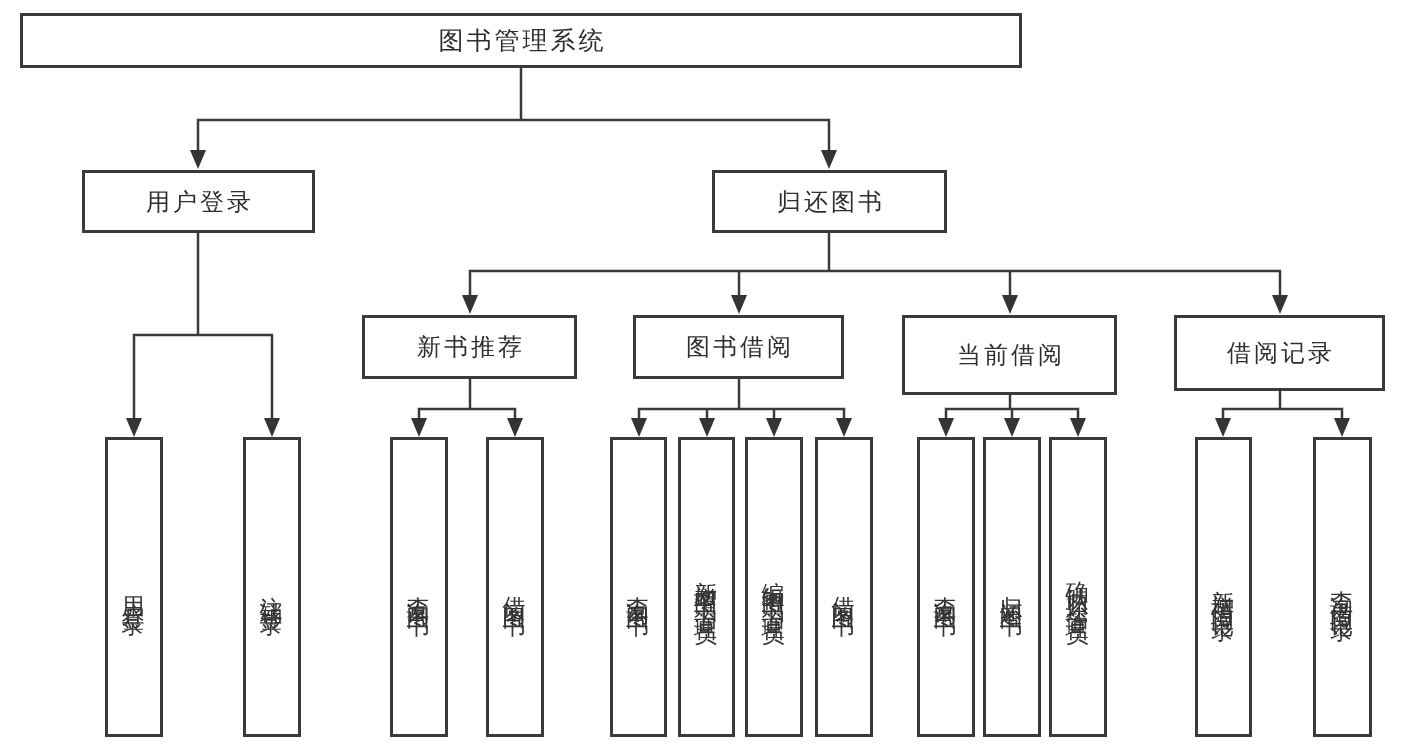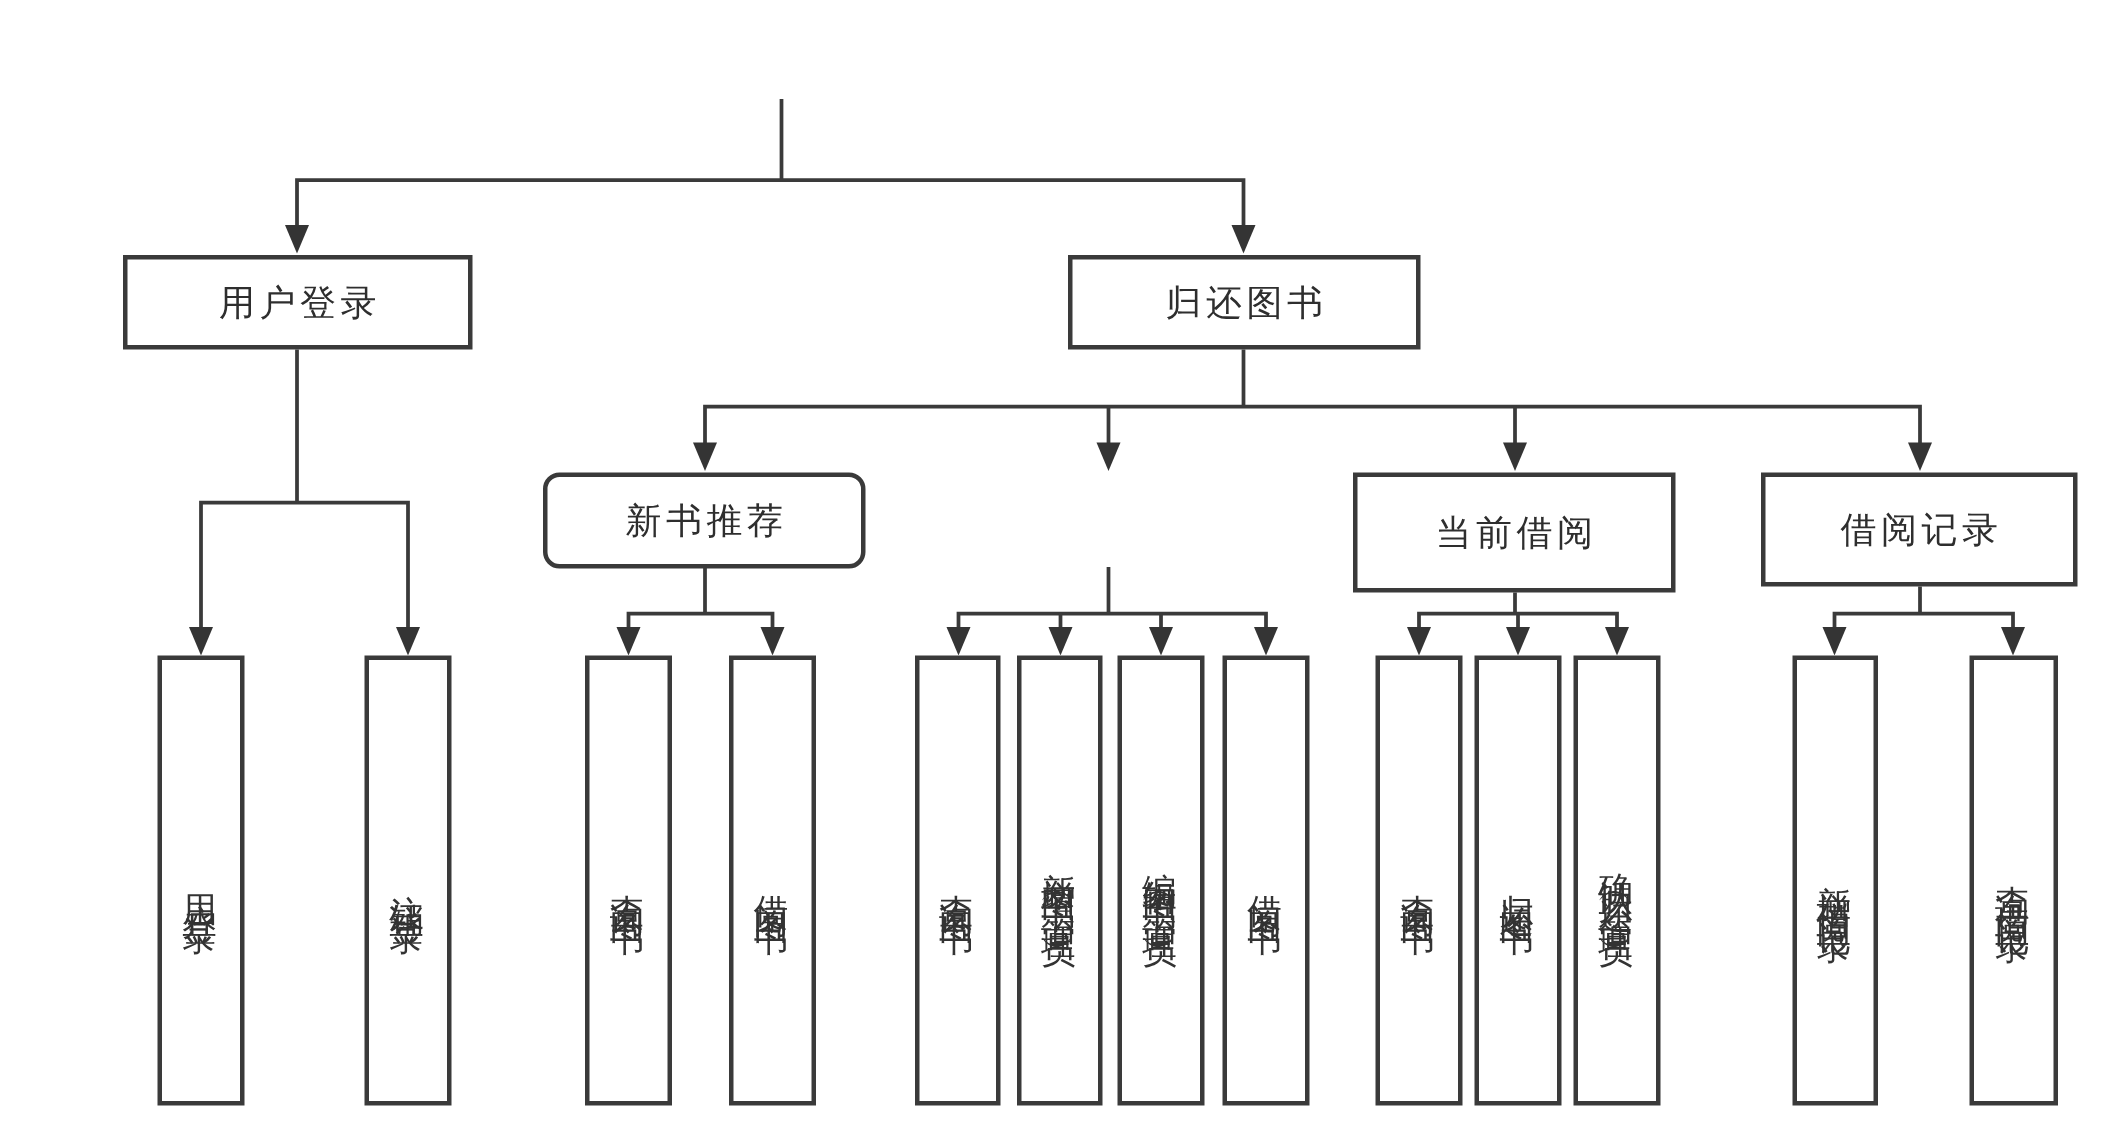--- a/index.html
+++ b/index.html
@@ -113,25 +113,27 @@
       <polygon points="766,418 782,418 774,437"></polygon>
       <polygon points="836,418 852,418 844,437"></polygon>
       <polygon points="938,418 954,418 946,437"></polygon>
       <polygon points="1004,418 1020,418 1012,437"></polygon>
       <polygon points="1070,418 1086,418 1078,437"></polygon>
       <polygon points="1215,418 1231,418 1223,437"></polygon>
       <polygon points="1334,418 1350,418 1342,437"></polygon>
     </g>
   </svg>
 
+  <div class="node hbox rootbox" style="left:20px; top:13px; width:1002px; height:55px;">图书管理系统</div>
 
   <div class="node hbox" style="left:82px; top:170px; width:233px; height:63px;">用户登录</div>
   <div class="node hbox" style="left:712px; top:170px; width:235px; height:63px;">归还图书</div>
 
-  <div class="node hbox" style="left:362px; top:315px; width:215px; height:64px;border-radius:11px;">新书推荐</div>
+  <div class="node hbox" style="left:362px; top:315px; width:215px; height:64px;">新书推荐</div>
+  <div class="node hbox" style="left:633px; top:315px; width:211px; height:64px;">图书借阅</div>
   <div class="node hbox" style="left:902px; top:315px; width:215px; height:80px;">当前借阅</div>
   <div class="node hbox" style="left:1174px; top:315px; width:211px; height:76px;">借阅记录</div>
 
   <div class="node leaf" style="left:105px; top:437px; width:58px; height:300px;">
     <span>用户登录</span>
   </div>
   <div class="node leaf" style="left:243px; top:437px; width:58px; height:300px;">
     <span>注销登录</span>
   </div>
 

